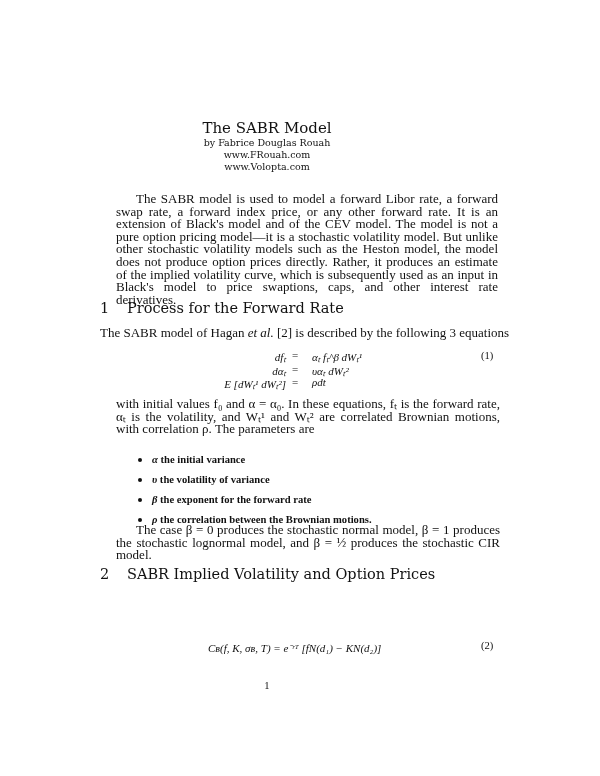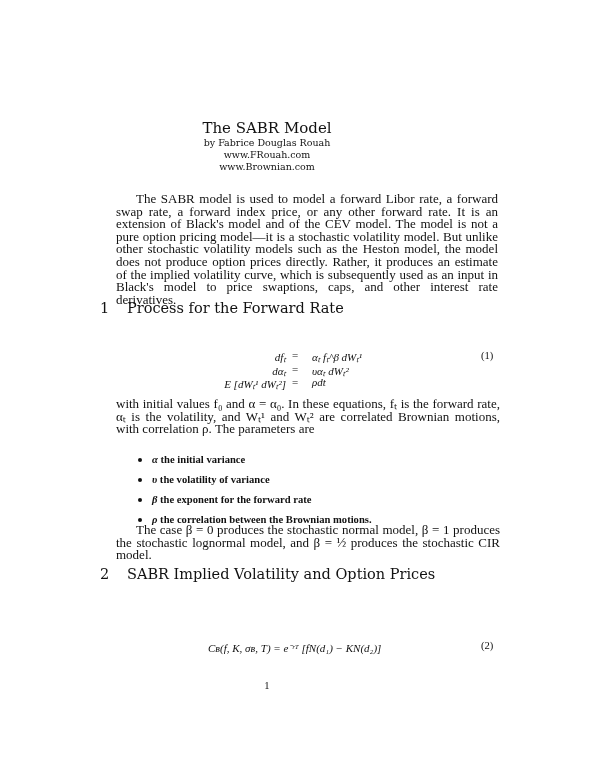--- a/index.html
+++ b/index.html
@@ -24,28 +24,31 @@
   .pagenum { font-family:"Liberation Serif", serif; font-size:10.6px; }
 </style>
 </head>
 <body>
 
 <div class="page">
 
   <div class="abs center title">The SABR Model</div>
   <div class="abs center byline" style="top:137px;">by Fabrice Douglas Rouah</div>
   <div class="abs center byline" style="top:149px;">www.FRouah.com</div>
-  <div class="abs center byline" style="top:161px;">www.Brownian.com</div>
+  <div class="abs center byline" style="top:161px;">www.Volopta.com</div>
 
   <div class="abs body-text indent" style="left:116px; top:193px; width:382px;">The SABR model is used to model a forward Libor rate, a forward swap rate, a forward index price, or any other forward rate.  It is an extension of Black's model and of the CEV model.  The model is not a pure option pricing model—it is a stochastic volatility model.  But unlike other stochastic volatility models such as the Heston model, the model does not produce option prices directly.  Rather, it produces an estimate of the implied volatility curve, which is subsequently used as an input in Black's model to price swaptions, caps, and other interest rate derivatives.</div>
 
   <div class="abs sec" style="left:100px; top:300px;">
     <span class="num">1</span><span>Process for the Forward Rate</span>
   </div>
 
+  <div class="abs body-text" style="left:100px; top:327px; width:400px; white-space:nowrap;">
+    <span>The SABR model of Hagan </span><span class="it">et al.</span><span> [2] is described by the following 3 equations</span>
+  </div>
 
   <div class="abs eq" style="left:220px; top:349px; width:150px;">
     <div style="position:relative; height:14px;">
       <span style="position:absolute; right:84px; top:0;">dfₜ</span>
       <span style="position:absolute; left:72px; top:0; font-style:normal;">=</span>
       <span style="position:absolute; left:92px; top:0; white-space:nowrap;">αₜ fₜ^β dWₜ¹</span>
     </div>
     <div style="position:relative; height:13px;">
       <span style="position:absolute; right:84px; top:0;">dαₜ</span>
       <span style="position:absolute; left:72px; top:0; font-style:normal;">=</span>

